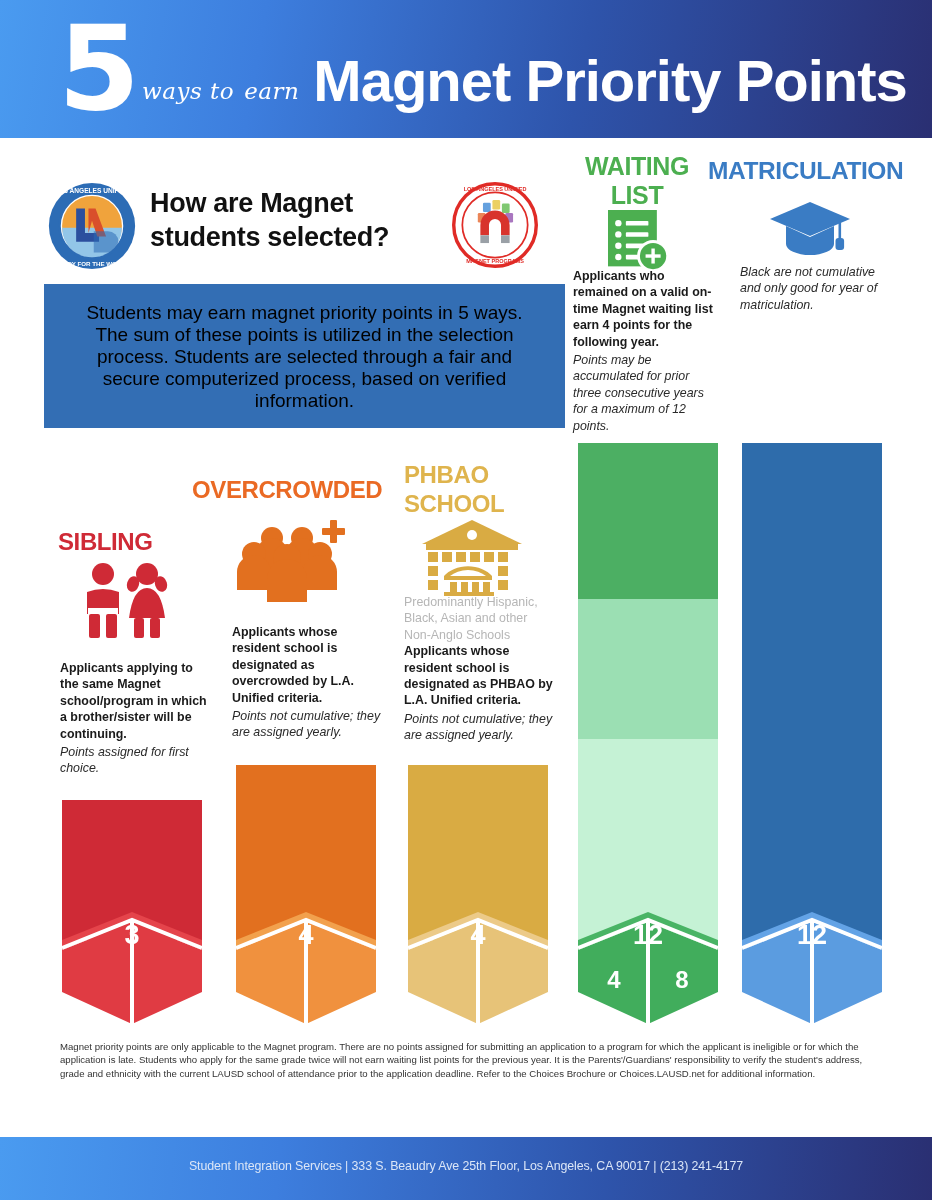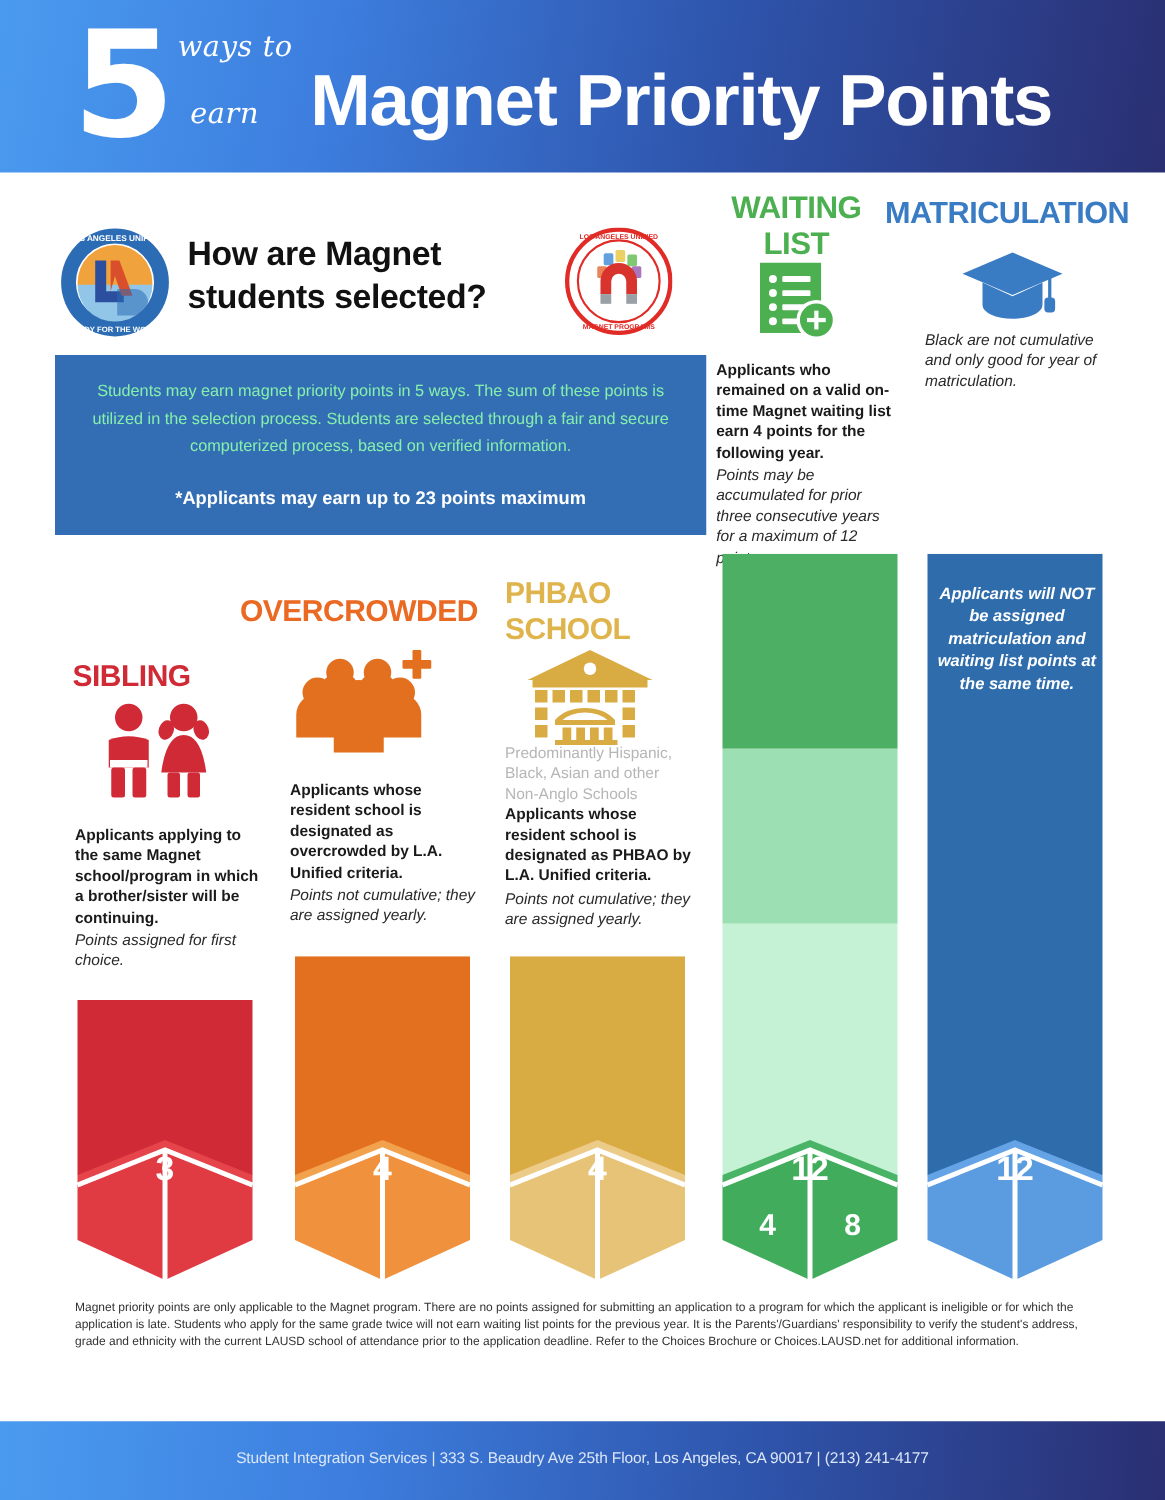--- a/index.html
+++ b/index.html
@@ -20,24 +20,24 @@
   }
   .header-inner {
     position:absolute; left:58px; top:16px; display:flex; align-items:flex-end;
   }
   .big5 {
     font-family:"DejaVu Sans", sans-serif;
     font-weight:700; font-size:118px; line-height:104px; color:#fff;
     letter-spacing:-4px;
   }
   .ways {
-    display:flex; flex-direction:column; 
+    display:flex; 
     margin-left:6px; margin-bottom:16px; color:#fff;
     font-family:"DejaVu Serif", serif; font-style:italic; font-size:23px;
-    line-height:25px; letter-spacing:0.5px;gap:28px;
+    line-height:25px; letter-spacing:0.5px;
   }
   .ways .w2 { margin-left:10px; }
   .head-title {
     margin-left:14px; margin-bottom:10px; color:#fff;
     font-family:"Liberation Sans", sans-serif; font-weight:700;
     font-size:58px; line-height:58px; letter-spacing:-1px;
   }
 
   
   .lausd-logo { position:absolute; left:48px; top:182px; width:88px; height:88px; }
@@ -47,30 +47,30 @@
     position:absolute; left:150px; top:186px; width:295px;
     text-align:left; font-weight:700; font-size:27px; line-height:34px;
     color:#111; letter-spacing:-0.3px;
   }
 
   
   .infobox {
     position:absolute; left:44px; top:284px; width:521px; height:144px;
     background:#336eb4; color:#fff; padding:18px 26px 0 26px; text-align:center;
   }
-  .infobox p { font-size:13px; line-height:22px; color:#86efac; }
+  .infobox p { font-size:19px; line-height:22px; color:#000000; }
   .infobox .bold { margin-top:20px; font-weight:700; color:#ffffff; font-size:14.6px; }
 
   
   .wl-title {
     position:absolute; left:573px; top:152px; width:128px; text-align:center;
     color:#4caf50; font-weight:700; font-size:25px; line-height:29px; letter-spacing:-0.5px;
   }
   .wl-icon { position:absolute; left:606px; top:210px; width:66px; height:62px; }
-  .wl-body { position:absolute; left:573px; top:288px; width:148px; }
+  .wl-body { position:absolute; left:573px; top:268px; width:148px; }
 
   .mat-title {
     position:absolute; left:708px; top:157px; width:215px; text-align:left;
     color:#3a7cc4; font-weight:700; font-size:24.5px; line-height:28px; letter-spacing:-0.4px;
   }
   .mat-icon { position:absolute; left:768px; top:200px; width:84px; height:58px; }
   .mat-body { position:absolute; left:740px; top:262px; width:152px; }
 
   
   .col-title { position:absolute; font-weight:700; letter-spacing:-0.4px; }
@@ -329,21 +329,20 @@
 
   <svg class="bar" style="left:738px; top:443px; width:148px; height:581px;" viewBox="0 0 148 581" preserveAspectRatio="none">
     <rect x="4" y="0" width="140" height="497" fill="#2e6cab"></rect>
     <path d="M4 497 L74 469 L144 497 L144 507 L74 479 L4 507 Z" fill="#63a3e6"></path>
     <path d="M4 507 L74 479 L144 507 L144 549 L74 581 L4 549 Z" fill="#5b9ce0"></path>
     <path d="M4 505 L74 477 L144 505" fill="none" stroke="#ffffff" stroke-width="4"></path>
     <line x1="74" y1="477" x2="74" y2="581" stroke="#ffffff" stroke-width="4"></line>
     <text x="74" y="501" text-anchor="middle" fill="#ffffff" font-size="27" font-weight="700" font-family="Liberation Sans, sans-serif">12</text>
   </svg>
 
-  <div class="bluebar-text">Applicants will NOT be assigned matriculation and waiting list points at the same time.</div>
 
   <div class="disclaimer">Magnet priority points are only applicable to the Magnet program. There are no points assigned for submitting an application to a program for which the applicant is ineligible or for which the application is late. Students who apply for the same grade twice will not earn waiting list points for the previous year. It is the Parents'/Guardians' responsibility to verify the student's address, grade and ethnicity with the current LAUSD school of attendance prior to the application deadline. Refer to the Choices Brochure or Choices.LAUSD.net for additional information.</div>
 
   <div class="footer">
     <div class="footer-text">Student Integration Services | 333 S. Beaudry Ave 25th Floor,  Los Angeles, CA 90017 | (213) 241-4177</div>
   </div>
 
 </div>
 
 </body></html>

